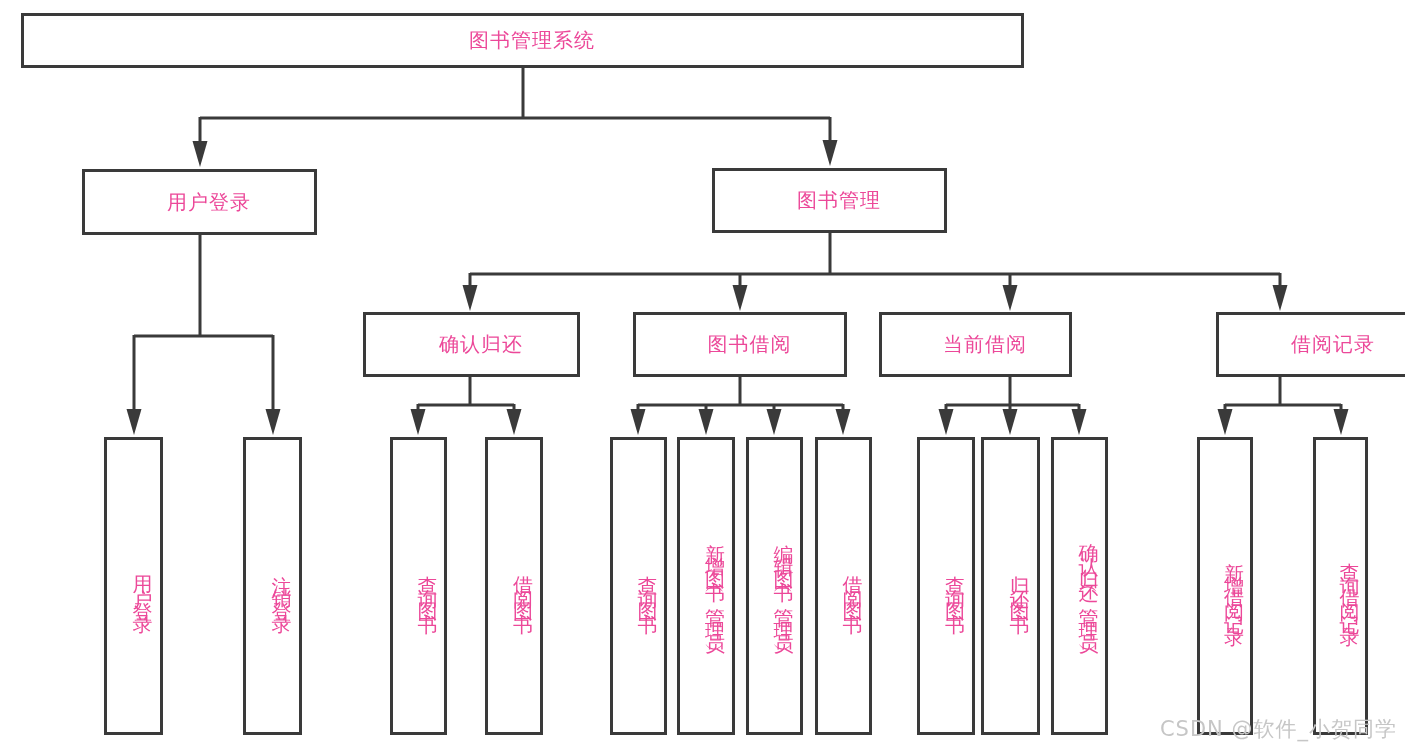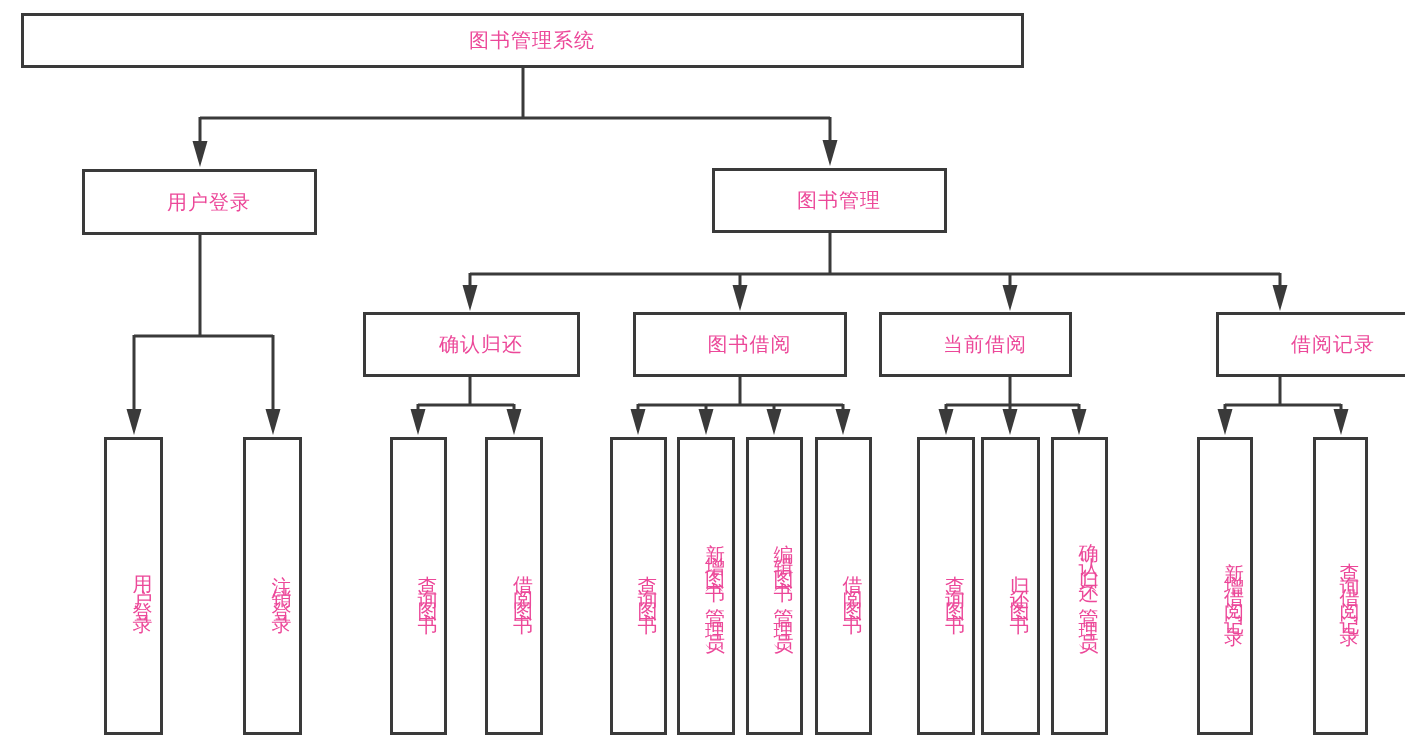--- a/index.html
+++ b/index.html
@@ -172,14 +172,15 @@
     <span class="vtext">确认归还（管理员）</span>
   </div>
 
   <div class="box vleaf lf lf5a">
     <span class="vtext">新增借阅记录</span>
   </div>
   <div class="box vleaf lf lf5b">
     <span class="vtext">查询借阅记录</span>
   </div>
 
+  <div id="watermark">CSDN @软件_小贺同学</div>
 
 </div>
 
 </body></html>

